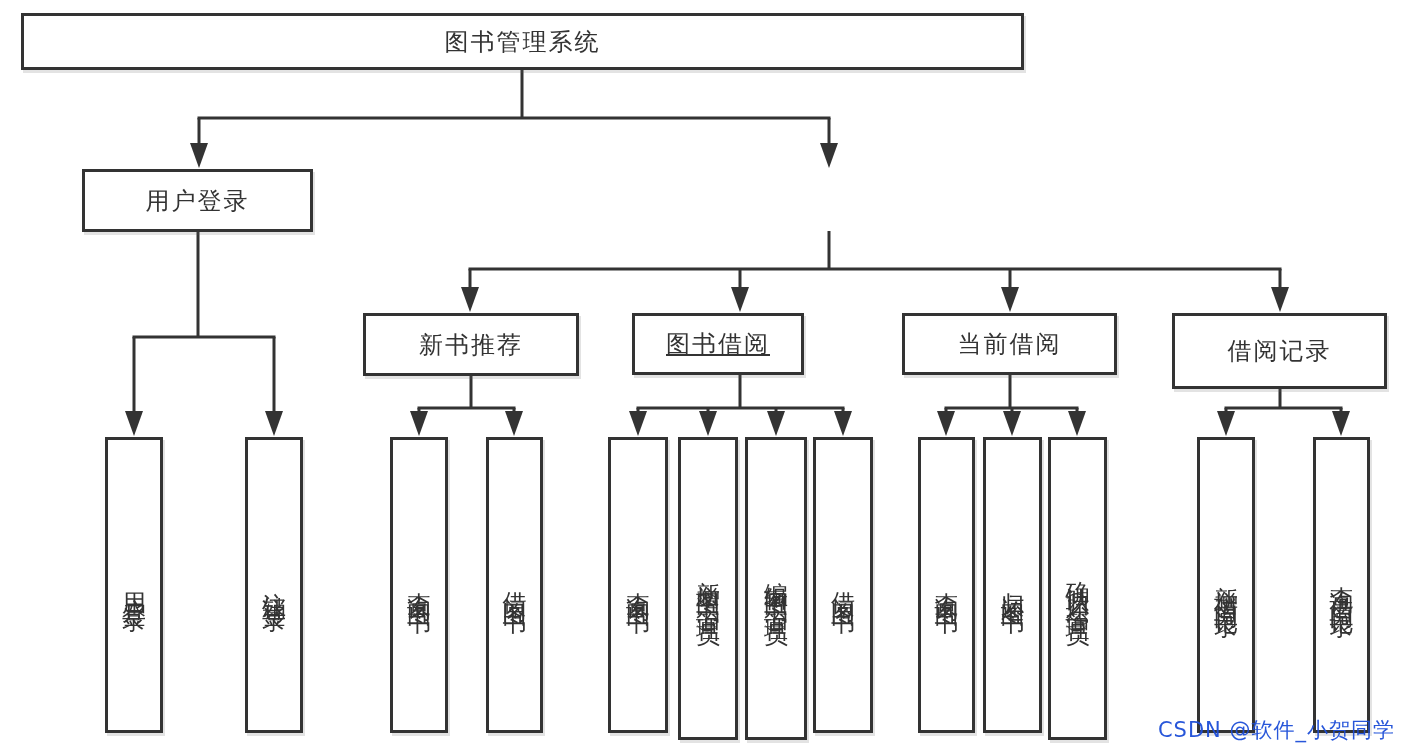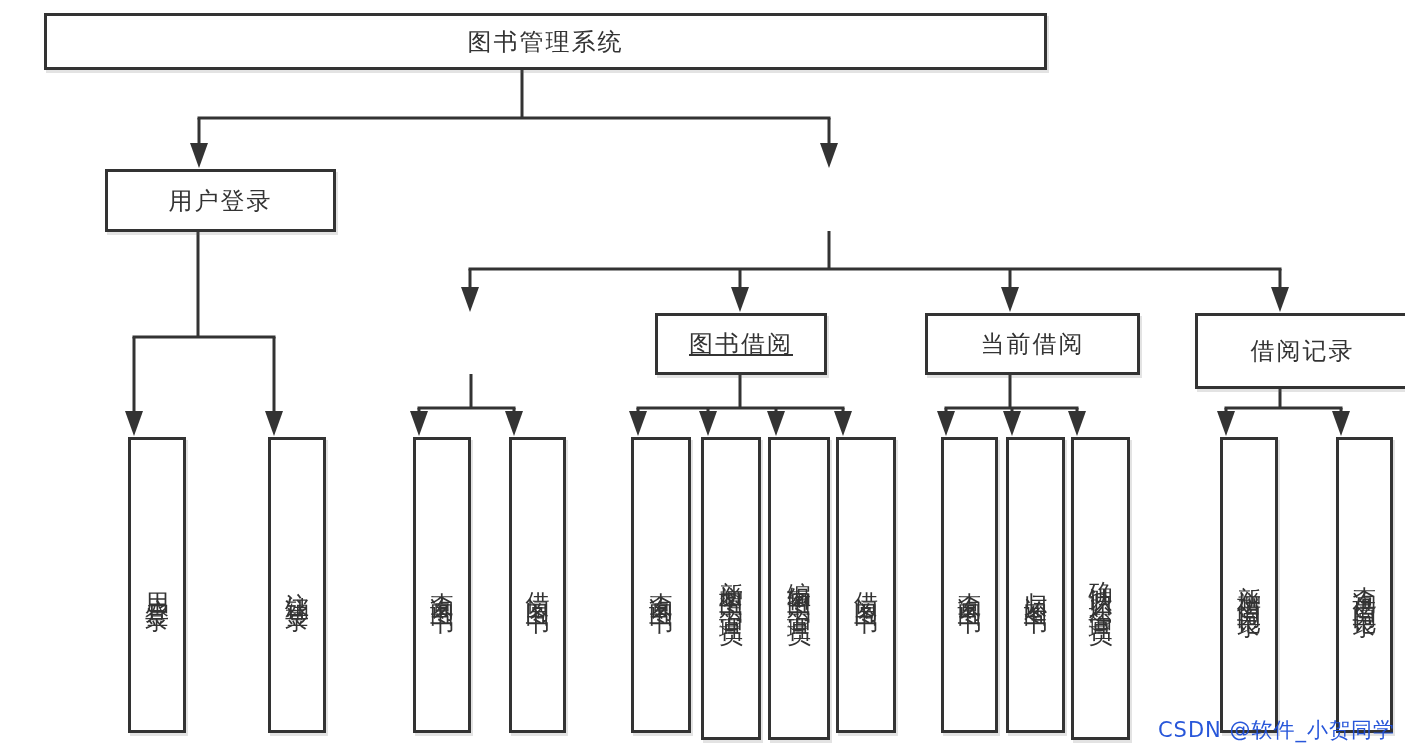--- a/index.html
+++ b/index.html
@@ -23,21 +23,20 @@
   .node {
     position: absolute;
     box-sizing: border-box;
     background: #ffffff;
     border: 3px solid #333333;
     box-shadow: 2px 3px 0 rgba(100,100,100,0.18);
     display: flex;
     align-items: center;
     justify-content: center;
     color: #333333;
-    margin-left: 23px;
   }
   .node.h {
     font-size: 24px;
     letter-spacing: 2px;
     white-space: nowrap;
   }
   .node.v .vtext {
     writing-mode: vertical-rl;
     text-orientation: mixed;
     font-size: 24px;
@@ -148,20 +147,21 @@
       <polygon points="1068,411 1086,411 1077,436"></polygon>
       <polygon points="1217,411 1235,411 1226,436"></polygon>
       <polygon points="1332,411 1350,411 1341,436"></polygon>
     </g>
   </svg>
 
   <div class="node h" id="root">图书管理系统</div>
 
   <div class="node h" id="user-login">用户登录</div>
 
+  <div class="node h" id="new-books">新书推荐</div>
   <div class="node h" id="book-borrow">图书借阅</div>
   <div class="node h" id="current-borrow">当前借阅</div>
   <div class="node h" id="borrow-records">借阅记录</div>
 
   <div class="node v leaf" id="l1">
     <span class="vtext">用户登录</span>
   </div>
   <div class="node v leaf" id="l2">
     <span class="vtext">注销登录</span>
   </div>

